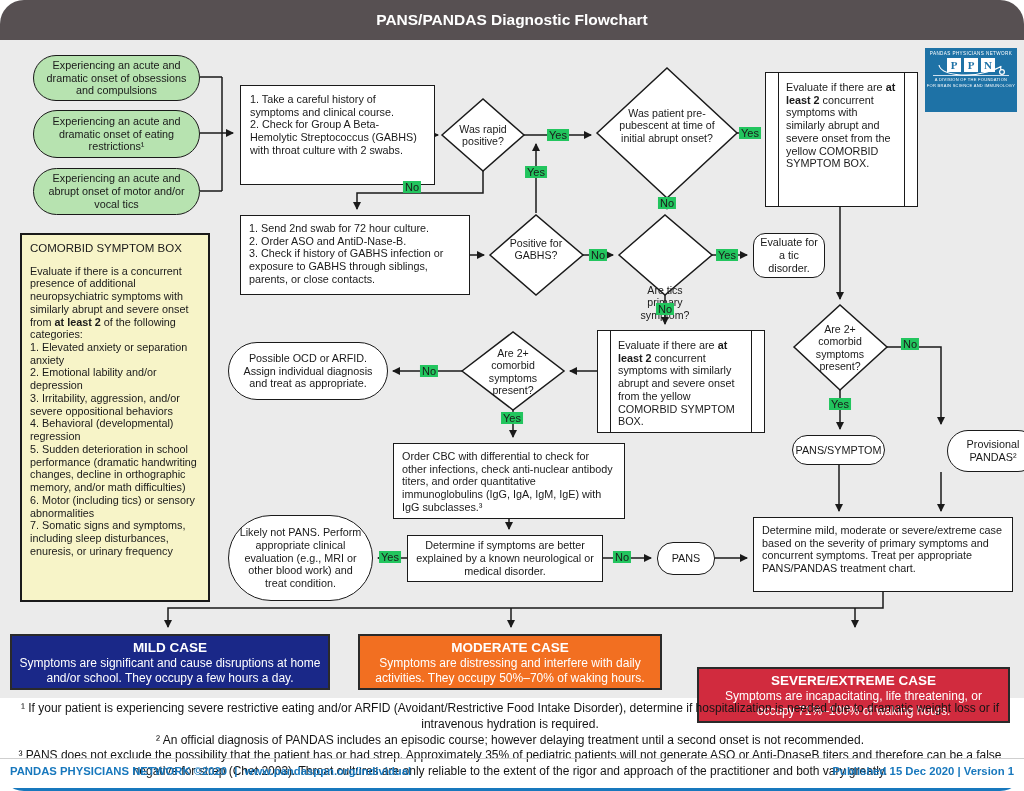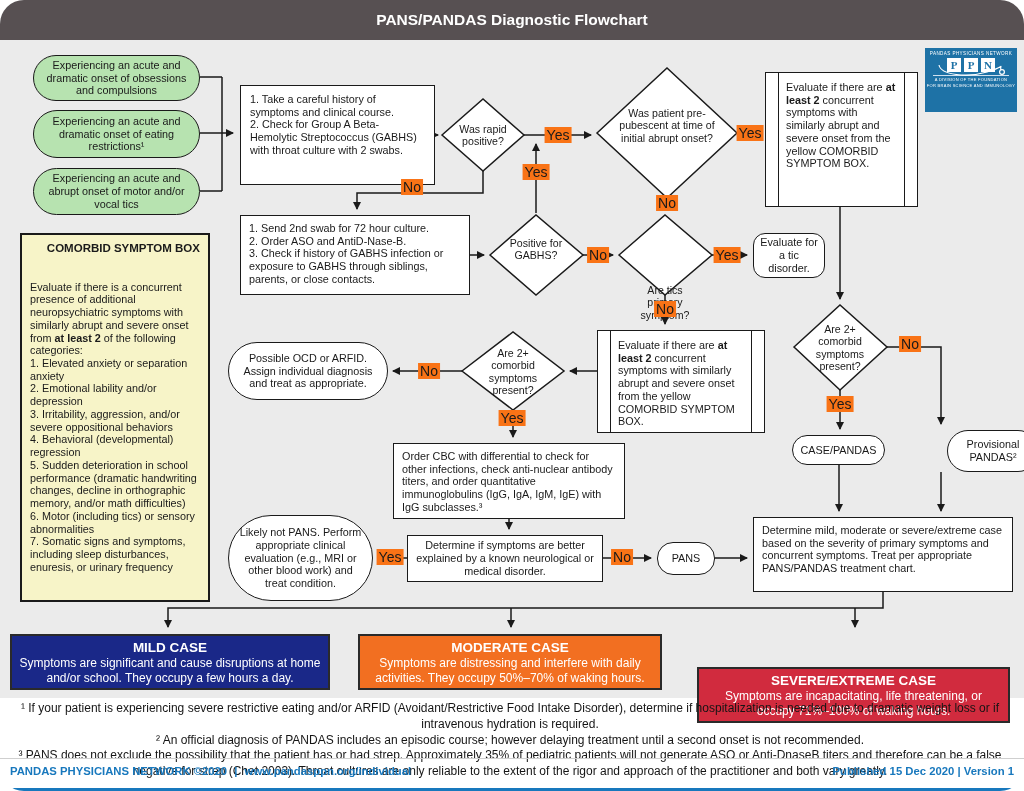--- a/index.html
+++ b/index.html
@@ -14,25 +14,25 @@
         line-height:1.18;padding:7px 9px;white-space:pre-line;box-sizing:border-box;}
   .rect.center{display:flex;align-items:center;justify-content:center;text-align:center;padding:4px 8px;}
   .stadium{position:absolute;background:#fff;border:1.6px solid #1a1a1a;display:flex;align-items:center;
         justify-content:center;text-align:center;font-size:10.8px;line-height:1.18;box-sizing:border-box;padding:2px 6px;}
   .green{background:#b7e3b0;}
   .predef{padding:8px 20px;}
   .predef::before,.predef::after{content:"";position:absolute;top:0;bottom:0;width:0;border-left:1.6px solid #1a1a1a;}
   .predef::before{left:12px;}
   .predef::after{right:12px;}
   .dtext{position:absolute;text-align:center;font-size:10.6px;line-height:1.16;}
-  .elabel{position:absolute;transform:translate(-50%,-50%);font-size:14px;background:#f97316;
+  .elabel{position:absolute;transform:translate(-50%,-50%);font-size:11px;background:#22c55e;
           padding:0 2px;color:#1a1a1a;}
   .comorbid{position:absolute;left:20px;top:233px;width:190px;height:369px;background:#f7f4c8;
             border:2px solid #1a1a1a;box-sizing:border-box;padding:7px 8px;font-size:10.8px;line-height:1.18;}
-  .comorbid .cb-title{text-align:right;font-weight:bold;font-size:11.5px;margin-bottom:25px;}
+  .comorbid .cb-title{text-align:left;font-weight:normal;font-size:11.5px;margin-bottom:9px;}
   .comorbid p{margin:0;}
   .case{position:absolute;border:2px solid #2a2a2a;color:#fff;text-align:center;box-sizing:border-box;
         padding-top:4px;height:56px;top:634px;}
   .case .case-title{font-weight:bold;font-size:13.5px;line-height:1.2;}
   .case .case-body{font-size:12px;line-height:1.26;padding:0 6px;}
   .footnotes{position:absolute;left:10px;top:701px;width:1000px;}
   .fn{font-size:12px;line-height:1.32;color:#151515;text-align:center;}
   .footer-divider{position:absolute;left:0;top:758px;width:1024px;border-top:1px solid #cfcfcf;}
   .footer{position:absolute;left:10px;top:765px;width:1004px;display:flex;justify-content:space-between;
           font-size:11.3px;font-weight:bold;color:#1878bd;}
@@ -116,21 +116,21 @@
   <div class="rect predef" style="left:765px;top:72px;width:153px;height:135px;"><span>Evaluate if there are </span><b>at least 2</b><span> concurrent symptoms with similarly abrupt and severe onset from the yellow COMORBID SYMPTOM BOX.</span></div>
 
   <div class="stadium" style="left:753px;top:233px;width:72px;height:45px;border-radius:12px;">Evaluate for a tic disorder.</div>
 
   <div class="stadium" style="left:228px;top:342px;width:160px;height:58px;border-radius:29px;">Possible OCD or ARFID. Assign individual diagnosis and treat as appropriate.</div>
 
   <div class="rect predef" style="left:597px;top:330px;width:168px;height:103px;"><span>Evaluate if there are </span><b>at least 2</b><span> concurrent symptoms with similarly abrupt and severe onset from the yellow COMORBID SYMPTOM BOX.</span></div>
 
   <div class="rect" style="left:393px;top:443px;width:232px;height:76px;padding:6px 8px;">Order CBC with differential to check for other infections, check anti-nuclear antibody titers, and order quantitative immunoglobulins (IgG, IgA, IgM, IgE) with IgG subclasses.³</div>
 
-  <div class="stadium" style="left:792px;top:435px;width:93px;height:30px;border-radius:15px;">CASE/PANDAS</div>
+  <div class="stadium" style="left:792px;top:435px;width:93px;height:30px;border-radius:15px;">PANS/SYMPTOM</div>
   <div class="stadium" style="left:947px;top:430px;width:92px;height:42px;border-radius:21px;">Provisional PANDAS²</div>
 
   <div class="rect center" style="left:407px;top:535px;width:196px;height:47px;">Determine if symptoms are better explained by a known neurological or medical disorder.</div>
 
   <div class="stadium" style="left:228px;top:515px;width:145px;height:86px;border-radius:43px;padding:2px 10px;">Likely not PANS. Perform appropriate clinical evaluation (e.g., MRI or other blood work) and treat condition.</div>
 
   <div class="stadium" style="left:657px;top:542px;width:58px;height:33px;border-radius:16px;">PANS</div>
 
   <div class="rect" style="left:753px;top:517px;width:260px;height:75px;padding:6px 8px;">Determine mild, moderate or severe/extreme case based on the severity of primary symptoms and concurrent symptoms. Treat per appropriate PANS/PANDAS treatment chart.</div>
 

